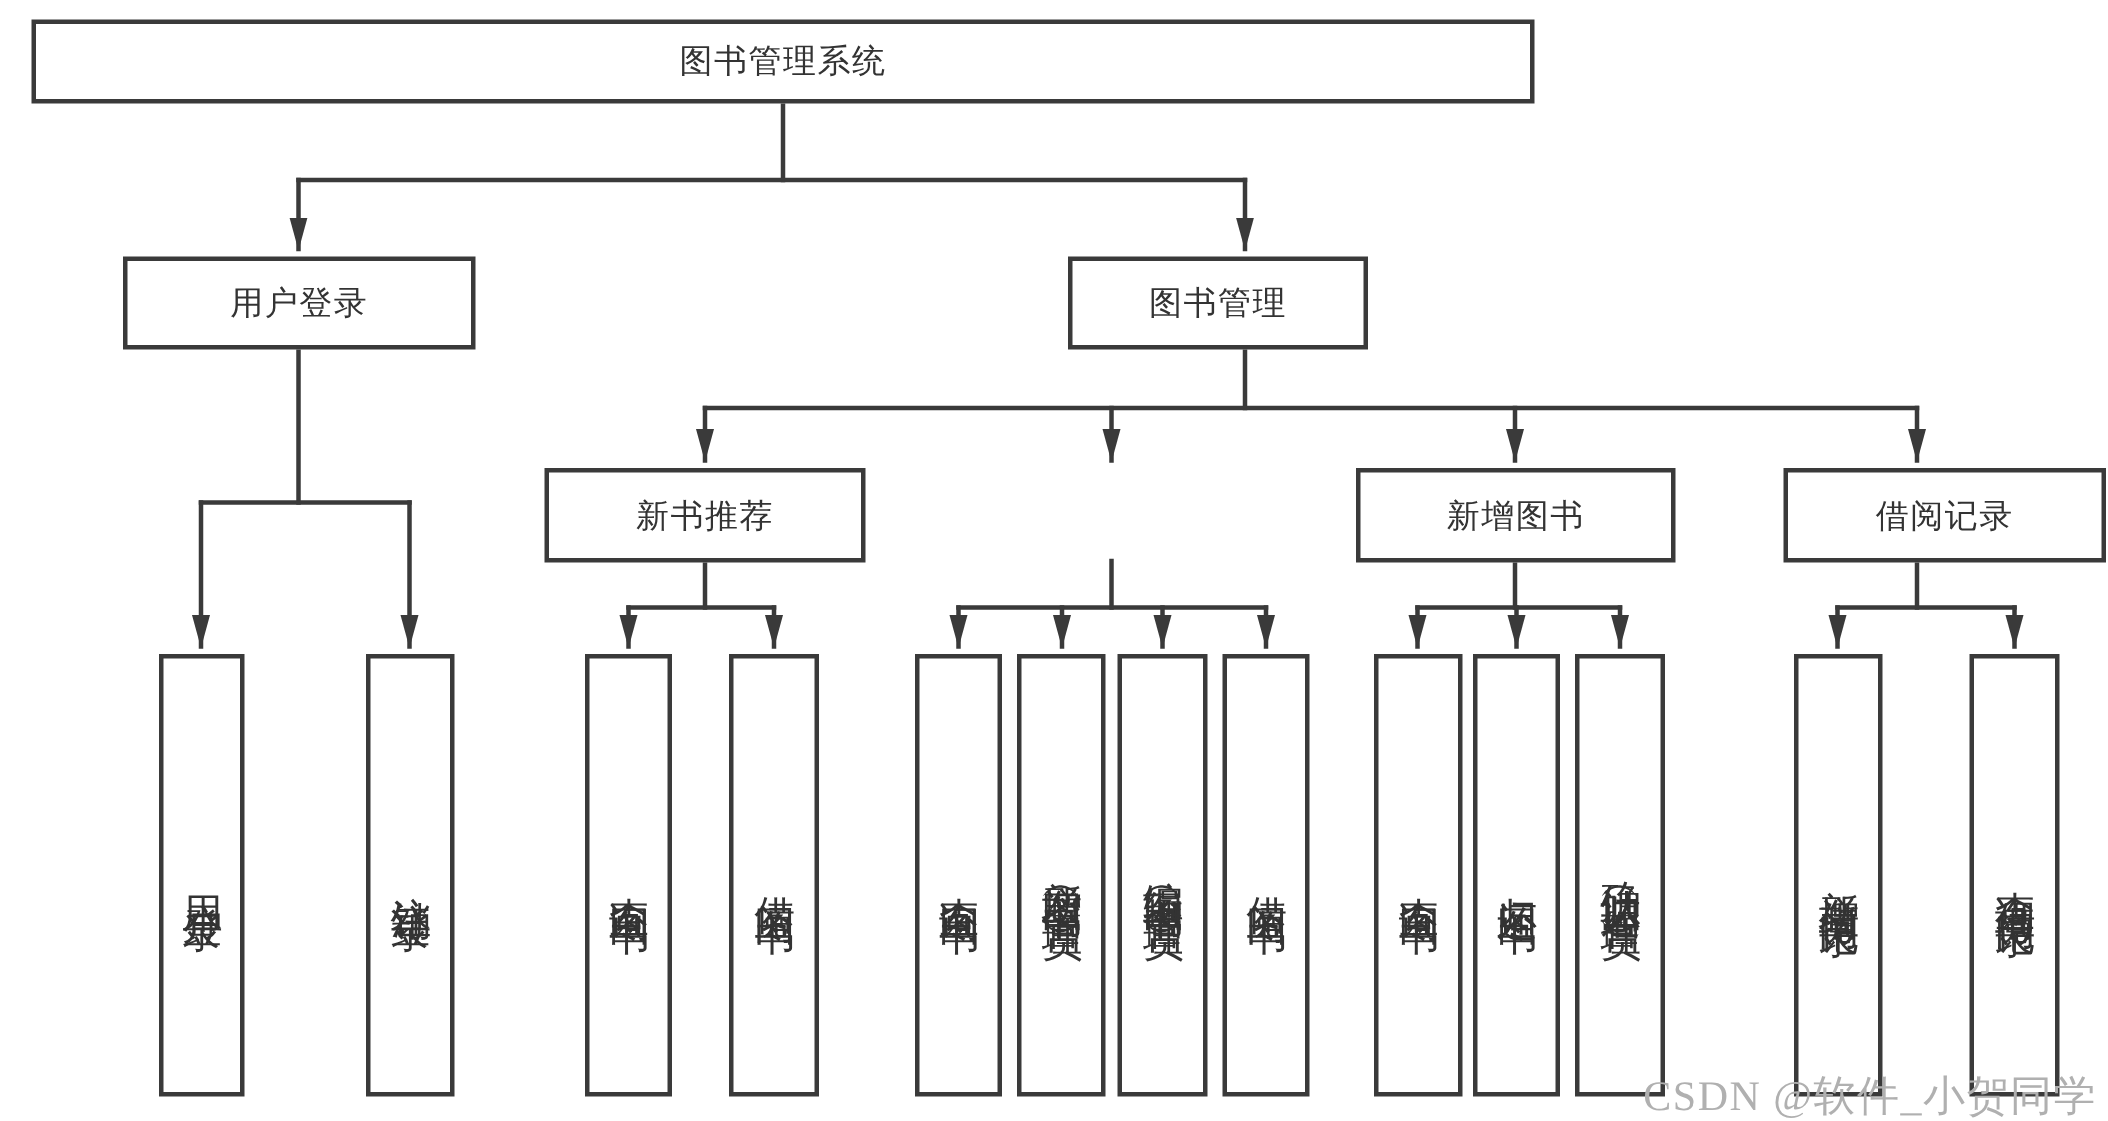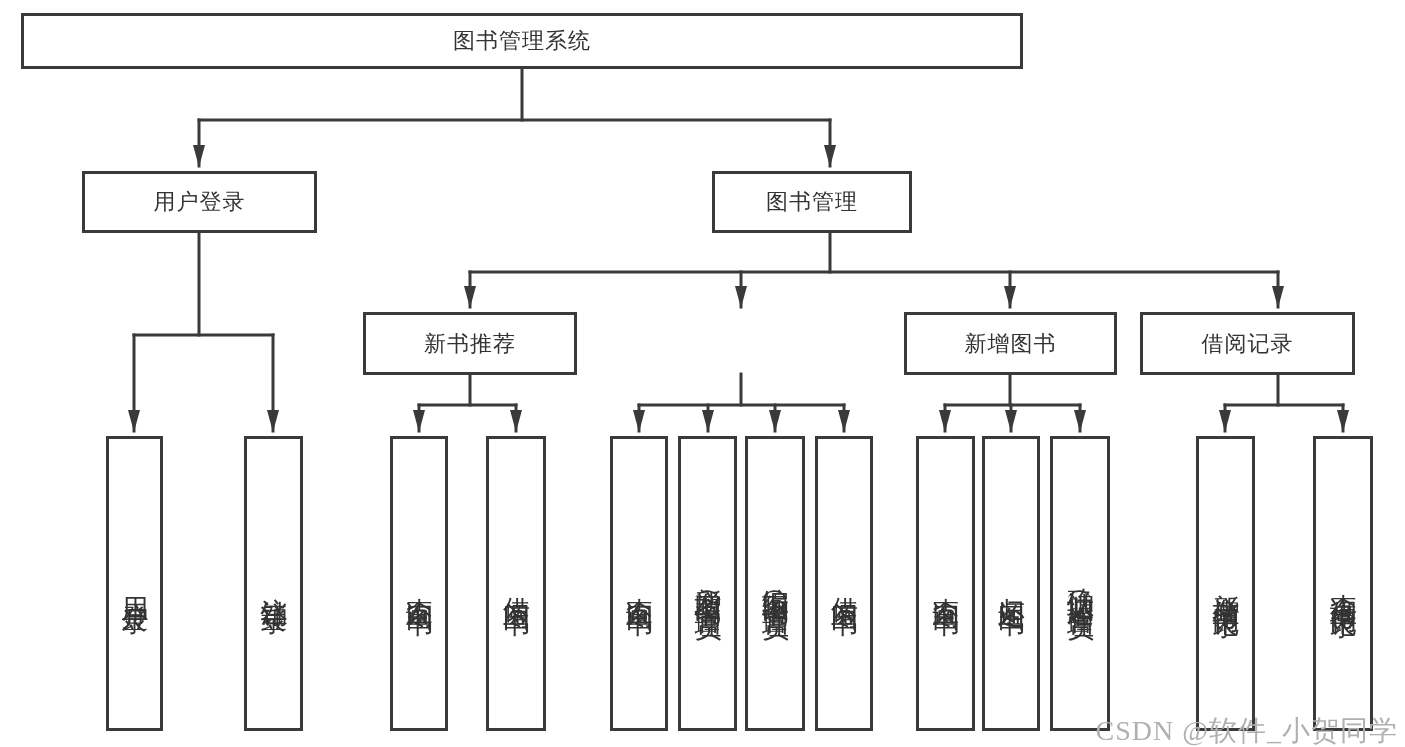--- a/index.html
+++ b/index.html
@@ -88,21 +88,21 @@
   <div class="box hbox" style="left:712px;top:171px;width:200px;height:62px">
     <span>图书管理</span>
   </div>
 
   <div class="box hbox" style="left:363px;top:312px;width:214px;height:63px">
     <span>新书推荐</span>
   </div>
   <div class="box hbox" style="left:904px;top:312px;width:213px;height:63px">
     <span>新增图书</span>
   </div>
-  <div class="box hbox" style="left:1140px;top:312px;width:215px;height:63px">
+  <div class="box hbox" style="left:1189px;top:312px;width:215px;height:63px">
     <span>借阅记录</span>
   </div>
 
   <div class="box vbox" style="left:106px;top:436px;width:57px;height:295px">
     <span>用户登录</span>
   </div>
   <div class="box vbox" style="left:244px;top:436px;width:59px;height:295px">
     <span>注销登录</span>
   </div>
 

